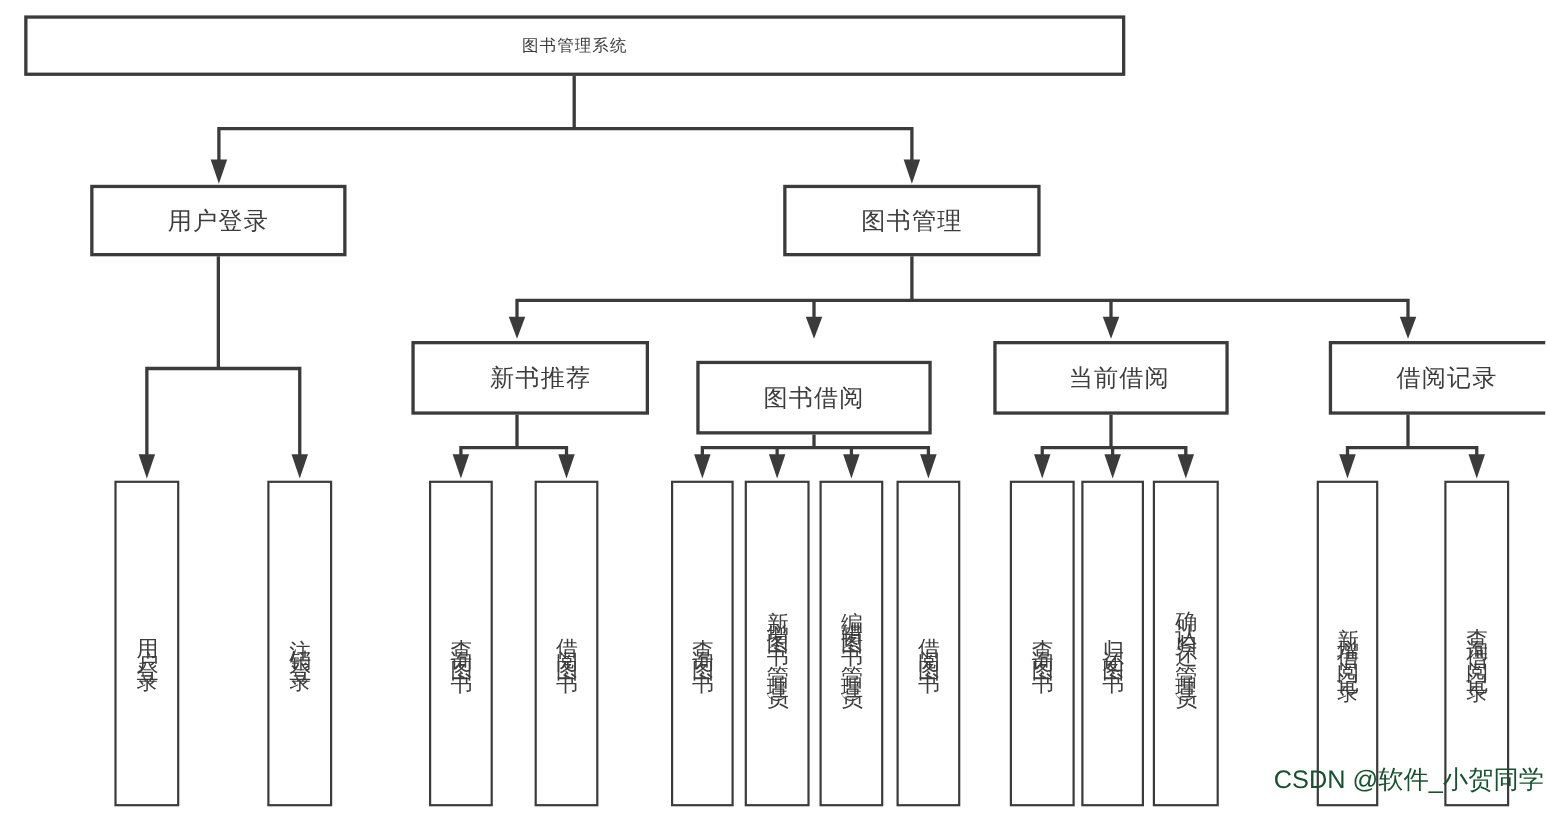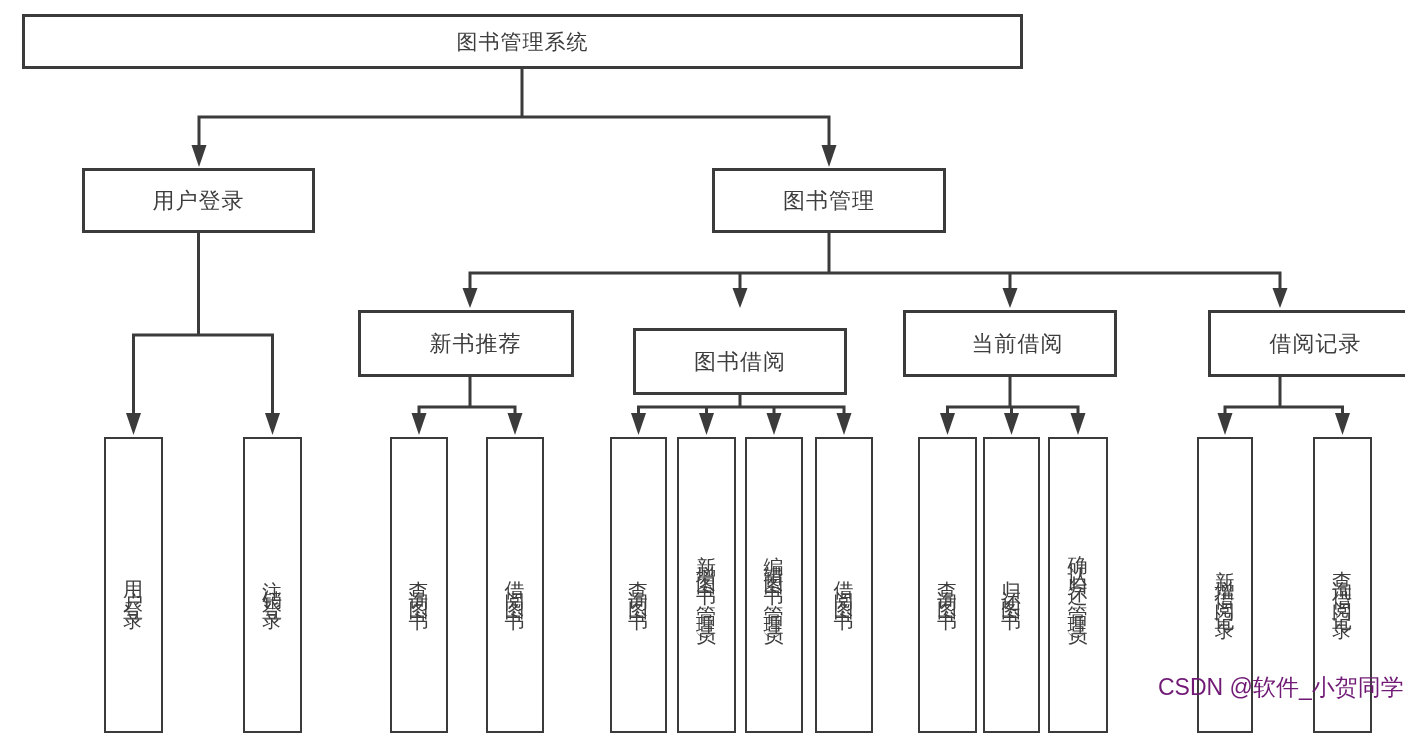--- a/index.html
+++ b/index.html
@@ -13,35 +13,35 @@
   .connectors{position:absolute;left:0;top:0;width:1405px;height:747px;pointer-events:none;}
   .node{
     position:absolute;
     box-sizing:border-box;
     border:3px solid #3b3b3b;
     background:#ffffff;
     display:flex;align-items:center;justify-content:center;
     color:#3d3d3d;
   }
   .node-h{font-size:22px;letter-spacing:1px;white-space:nowrap;}
-  .node-root{font-size:21px;}
+  .node-root{font-size:15px;}
   .leaf{border-width:2.5px;}
   .leaf span{
     writing-mode:vertical-rl;
     text-orientation:mixed;
     font-size:20px;
     letter-spacing:10px;
     line-height:1;
     color:#3d3d3d;
   }
   .watermark{
     position:absolute;
-    left:1158px;top:672px;
+    left:1158px;top:693px;
     font-size:23px;
-    color:#701a75;
+    color:#14532d;
     white-space:nowrap;
     z-index:5;
   }
 </style>
 </head>
 <body>
 
 <div class="stage">
 
   <svg class="connectors" viewBox="0 0 1405 747" xmlns="http://www.w3.org/2000/svg">
@@ -91,21 +91,21 @@
     <span>图书管理系统</span>
   </div>
 
   <div class="node node-h" style="left:82px;top:168px;width:233px;height:65px;">
     <span>用户登录</span>
   </div>
   <div class="node node-h" style="left:712px;top:168px;width:234px;height:65px;">
     <span>图书管理</span>
   </div>
 
-  <div class="node node-h" style="left:358px;top:310px;width:216px;height:67px;padding-left:19px;">
+  <div class="node node-h" style="left:374px;top:310px;width:216px;height:67px;padding-left:19px;">
     <span>新书推荐</span>
   </div>
   <div class="node node-h" style="left:633px;top:328px;width:214px;height:67px;">
     <span>图书借阅</span>
   </div>
   <div class="node node-h" style="left:903px;top:310px;width:214px;height:67px;padding-left:15px;">
     <span>当前借阅</span>
   </div>
   <div class="node node-h" style="left:1172px;top:310px;width:215px;height:67px;margin-left:36px;">
     <span>借阅记录</span>

